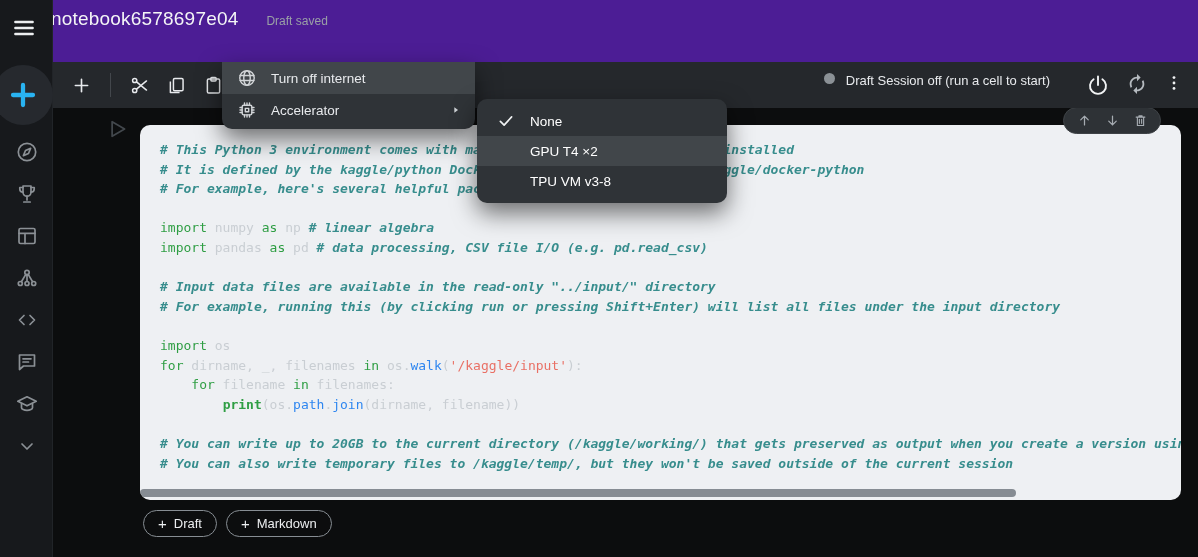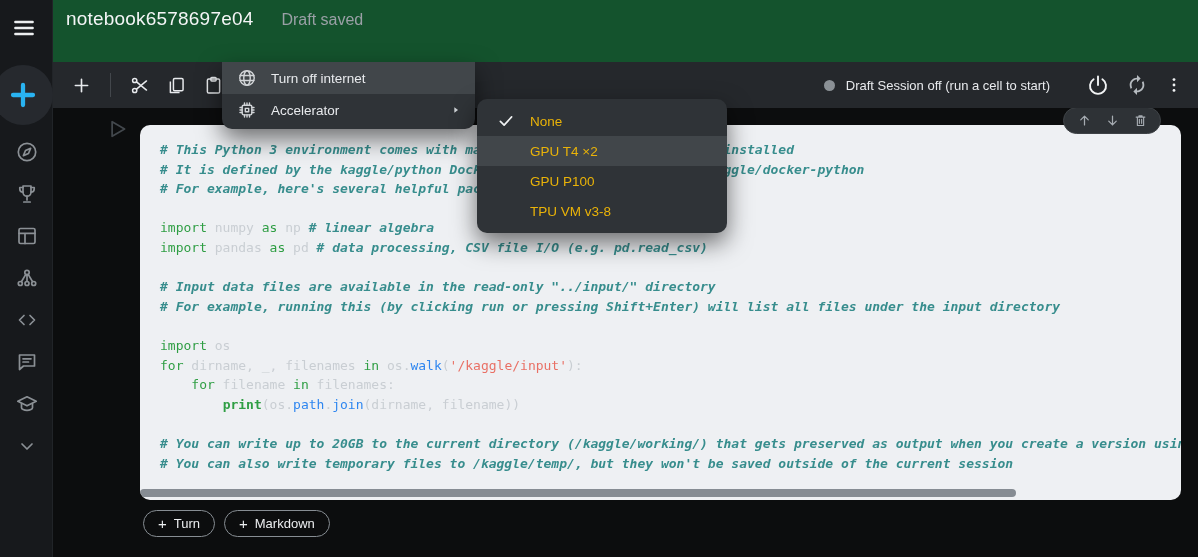--- a/index.html
+++ b/index.html
@@ -9,35 +9,35 @@
 
   
   .sidebar { position:absolute; left:0; top:0; width:53px; height:557px; background:#17191c; z-index:5; border-right:1px solid #212428; }
   .hamburger { position:absolute; left:11px; top:15px; width:26px; height:26px; color:#eceef0; cursor:pointer; }
   .fab { position:absolute; left:-7px; top:65px; width:60px; height:60px; border-radius:50%; background:#26292e; display:flex; align-items:center; justify-content:center; color:#29b3f1; cursor:pointer; }
   .nav-col { position:absolute; left:0; top:140px; width:53px; display:flex; flex-direction:column; align-items:center; gap:18px; }
   .nav-icon { width:24px; height:24px; color:#8b9095; cursor:pointer; }
   .nav-icon svg, .hamburger svg, .fab svg { width:100%; height:100%; display:block; }
 
   
-  .header { position:absolute; left:53px; top:0; right:0; height:62px; background:#14532d; z-index:4; }
+  .header { position:absolute; left:38px; top:0; right:0; height:62px; background:#4c1d95; z-index:4; }
   .title-row { display:flex; align-items:baseline; gap:28px; padding:8px 0 0 13px; }
   .nb-title { font-size:19px; font-weight:500; color:#f4f5f6; letter-spacing:.2px; }
-  .draft-status { font-size:16px; color:#9aa0a6; }
+  .draft-status { font-size:12px; color:#9aa0a6; }
   .menubar { position:absolute; left:4px; bottom:0; display:flex; height:26px; }
   .menu-item { padding:0 9px; line-height:26px; font-size:13px; color:#e8eaed; cursor:pointer; border-radius:6px 6px 0 0; }
   .menu-item.active { background:#383c41; }
 
   
   .toolbar { position:absolute; left:53px; top:62px; right:0; height:46px; background:#25282c; z-index:3; display:flex; align-items:center; }
   .tb-left { display:flex; align-items:center; gap:16px; padding-left:18px; color:#e8eaed; }
   .tb-icon { width:21px; height:21px; cursor:pointer; }
   .tb-icon svg { width:100%; height:100%; display:block; }
   .tb-divider { width:1px; height:24px; background:#43474c; margin:0 2px; }
-  .tb-right { margin-left:auto; display:flex; align-items:center; padding-right:14px; }
+  .tb-right { margin-left:auto; display:flex; align-items:flex-start; padding-right:14px; }
   .status-dot { width:11px; height:11px; border-radius:50%; background:#8b9196; margin-right:11px; }
   .session-status { font-size:13px; font-weight:500; color:#e8eaed; margin-right:20px; }
   .tb-right .tb-icon { margin-left:16px; }
   .power { width:24px; height:24px; color:#f1f3f4; }
   .restart { width:22px; height:22px; color:#b6bbc0; }
   .kebab { width:20px; height:20px; color:#f1f3f4; }
 
   
   .main { position:absolute; left:53px; top:108px; right:0; bottom:0; background:#0c0d0e; }
   .run-btn { position:absolute; left:104px; top:116px; width:26px; height:26px; color:#43484d; cursor:pointer; }
@@ -73,21 +73,21 @@
   .sm-label { margin-left:14px; font-size:13.5px; color:#e8eaed; }
   .sm-arrow { margin-left:auto; width:10px; height:10px; color:#cdd1d4; }
   .sm-arrow svg { width:100%; height:100%; display:block; }
 
   
   .accel-menu { position:absolute; left:477px; top:99px; width:250px; background:#2f3337; border-radius:10px; padding:7px 0; box-shadow:0 10px 24px rgba(0,0,0,.55); z-index:11; }
   .am-row { display:flex; align-items:center; height:30px; padding-left:20px; cursor:pointer; }
   .am-row.hl { background:#41464a; }
   .am-check { width:18px; height:18px; color:#f1f3f4; flex:0 0 18px; }
   .am-check svg { width:100%; height:100%; display:block; }
-  .am-label { margin-left:15px; font-size:13.5px; color:#eab308; }
+  .am-label { margin-left:15px; font-size:13.5px; color:#ffffff; }
 </style>
 </head>
 <body>
 
 <div class="app">
 
   <div class="sidebar">
     <div class="hamburger">
       <svg viewBox="0 0 24 24" fill="none" stroke="currentColor" stroke-width="2.2" stroke-linecap="round">
           <path d="M4 6.5h16M4 12h16M4 17.5h16"></path>
@@ -237,21 +237,21 @@
     <span class="ca-icon">
         <svg viewBox="0 0 24 24" fill="none" stroke="currentColor" stroke-width="1.8" stroke-linecap="round" stroke-linejoin="round">
           <path d="M5 6.5h14M9.5 6.5V4.5h5v2M7 6.5h10V20H7zM10.2 10v6.5M13.8 10v6.5"></path>
         </svg>
       </span>
   </div>
 
   <div class="add-row">
     <button class="add-btn">
         <span class="plus">+</span>
-        <span>Turn</span>
+        <span>Draft</span>
       </button>
     <button class="add-btn">
         <span class="plus">+</span>
         <span>Markdown</span>
       </button>
   </div>
 
   <div class="settings-menu">
       <div class="sm-row hl">
         <span class="sm-icon">
@@ -288,21 +288,17 @@
           </svg>
         </span>
         <span class="am-label">None</span>
       </div>
       <div class="am-row hl">
         <span class="am-check"></span>
         <span class="am-label">GPU T4 ×2</span>
       </div>
       <div class="am-row">
         <span class="am-check"></span>
-        <span class="am-label">GPU P100</span>
-      </div>
-      <div class="am-row">
-        <span class="am-check"></span>
         <span class="am-label">TPU VM v3-8</span>
       </div>
     </div>
 
 </div>
 
 </body></html>

